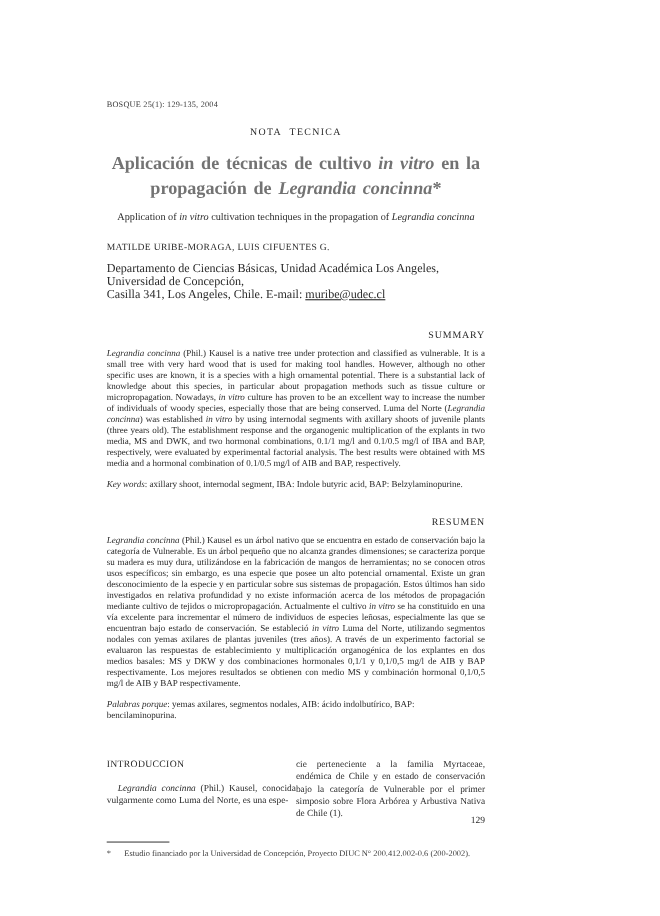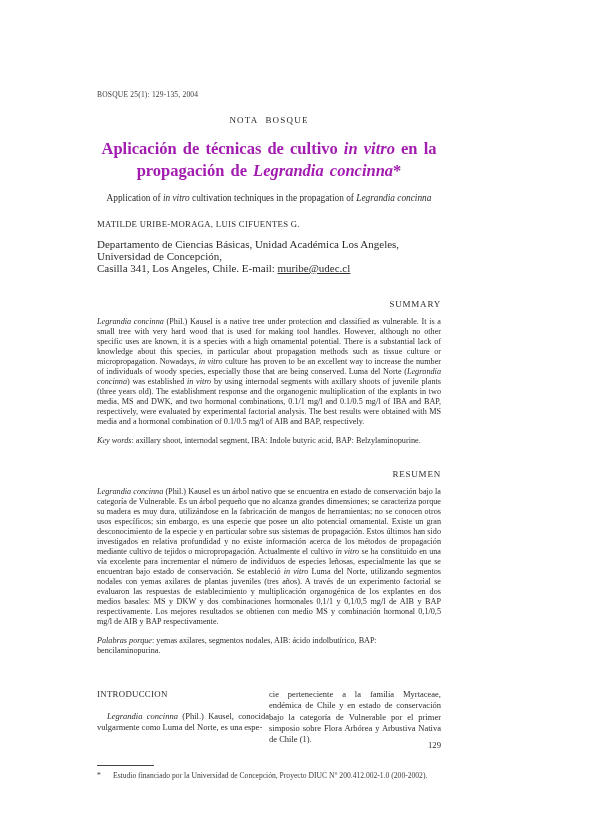--- a/index.html
+++ b/index.html
@@ -24,21 +24,21 @@
     font-size: 9px;
     letter-spacing: 1.2px;
     word-spacing: 4px;
   }
   .title {
     margin: 13px 0 0 0;
     text-align: center;
     font-size: 16.5px;
     font-weight: bold;
     line-height: 22px;
-    color: #a21caf;
+    color: #737373;
     word-spacing: 2px;
   }
   .title .tl { display: block; }
   .subtitle {
     margin-top: 11px;
     text-align: center;
     font-size: 9.3px;
   }
   .authors {
     margin-top: 16px;
@@ -109,21 +109,21 @@
     font-size: 8.7px;
   }
 </style>
 </head>
 <body>
 
 <div class="sheet">
 
   <div class="running-header">BOSQUE 25(1): 129-135, 2004</div>
 
-  <div class="kicker">NOTA BOSQUE</div>
+  <div class="kicker">NOTA TECNICA</div>
 
   <h1 class="title">
     <span class="tl"><span>Aplicación de técnicas de cultivo </span><span style="font-style: italic;">in vitro</span><span> en la</span></span>
     <span class="tl"><span>propagación de </span><span style="font-style: italic;">Legrandia concinna</span><span>*</span></span>
   </h1>
 
   <div class="subtitle"><span>Application of </span><span style="font-style: italic;">in vitro</span><span> cultivation techniques in the propagation of </span><span style="font-style: italic;">Legrandia concinna</span></div>
 
   <div class="authors">MATILDE URIBE-MORAGA, LUIS CIFUENTES G.</div>
 
@@ -151,18 +151,18 @@
     </div>
     <div class="col">
       <p class="body top"><span>cie perteneciente a la familia Myrtaceae, endémica de Chile y en estado de conservación bajo la categoría de Vulnerable por el primer simposio sobre Flora Arbórea y Arbustiva Nativa de Chile (1).</span></p>
     </div>
   </div>
 
   <div class="footnote-rule"></div>
 
   <div class="footnote">
     <span class="fn-marker">*</span>
-    <span class="fn-text">Estudio financiado por la Universidad de Concepción, Proyecto DIUC N° 200.412.002-1.0 (200-2002).</span>
+    <span class="fn-text">Estudio financiado por la Universidad de Concepción, Proyecto DIUC N° 200.412.002-0.6 (200-2002).</span>
   </div>
 
   <div class="pageno">129</div>
 
 </div>
 
 </body></html>

